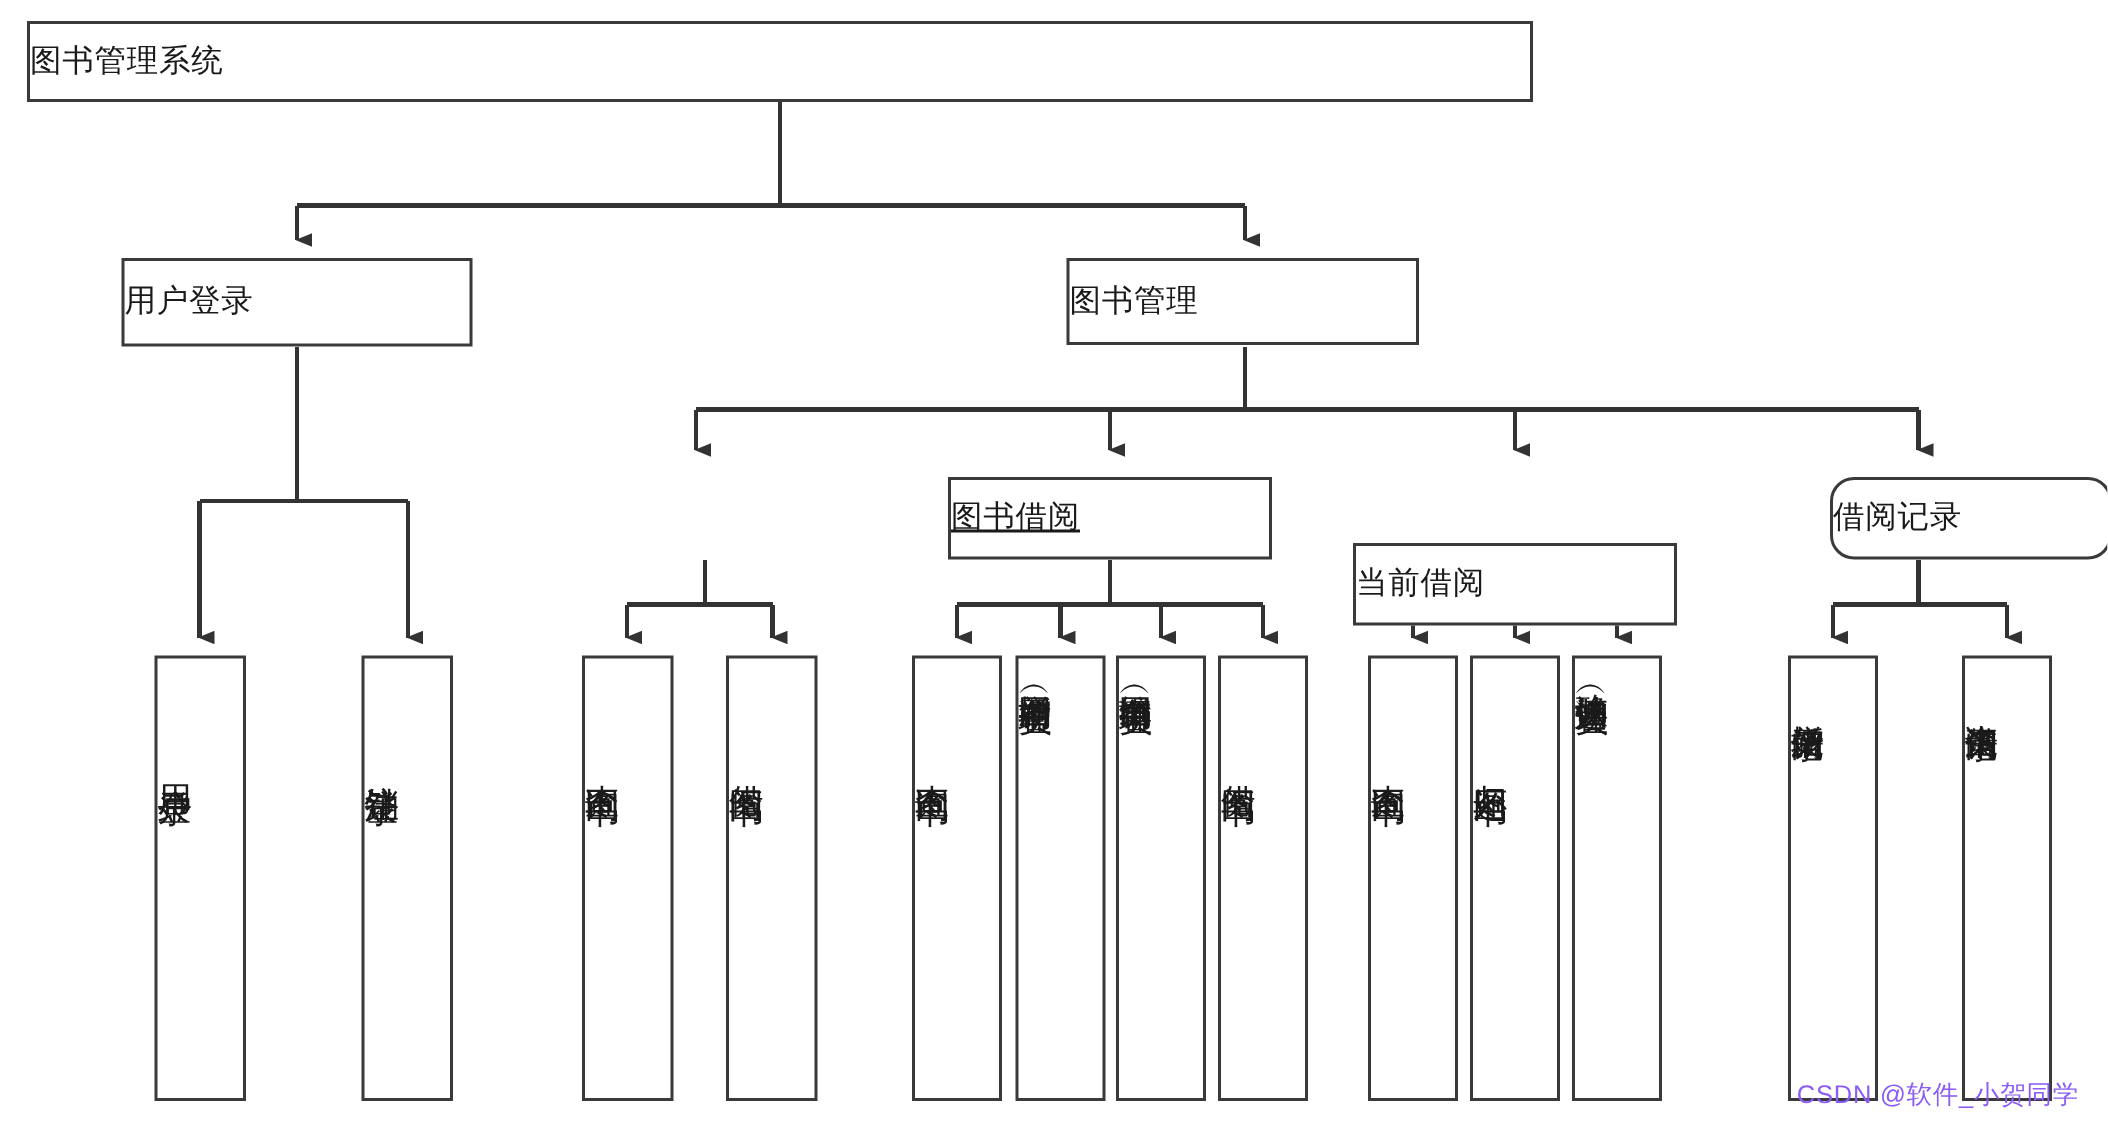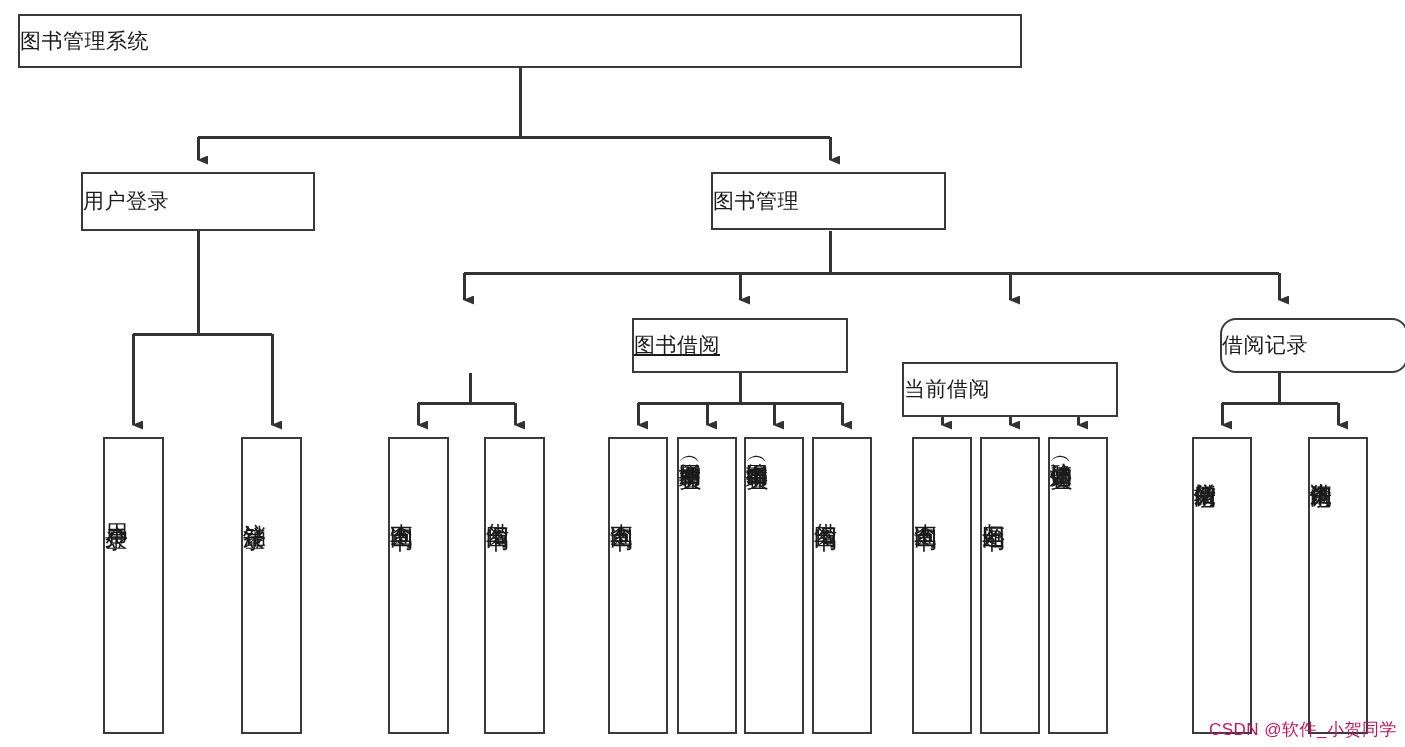--- a/index.html
+++ b/index.html
@@ -58,24 +58,24 @@
     line-height: 1.0;
     letter-spacing: 2px;
     white-space: nowrap;
   }
   .node.vert.tall-label .node-label {
     font-size: 22px;
     letter-spacing: 1px;
   }
   #watermark {
     position: absolute;
-    right: 8px;
+    right: 19px;
     bottom: 6px;
     font-size: 17px;
-    color: #be185d;
+    color: #8b5cf6;
     letter-spacing: 0.5px;
     white-space: nowrap;
     pointer-events: none;
   }
 </style>
 </head>
 <body>
 
 <div id="diagram-root">
 

